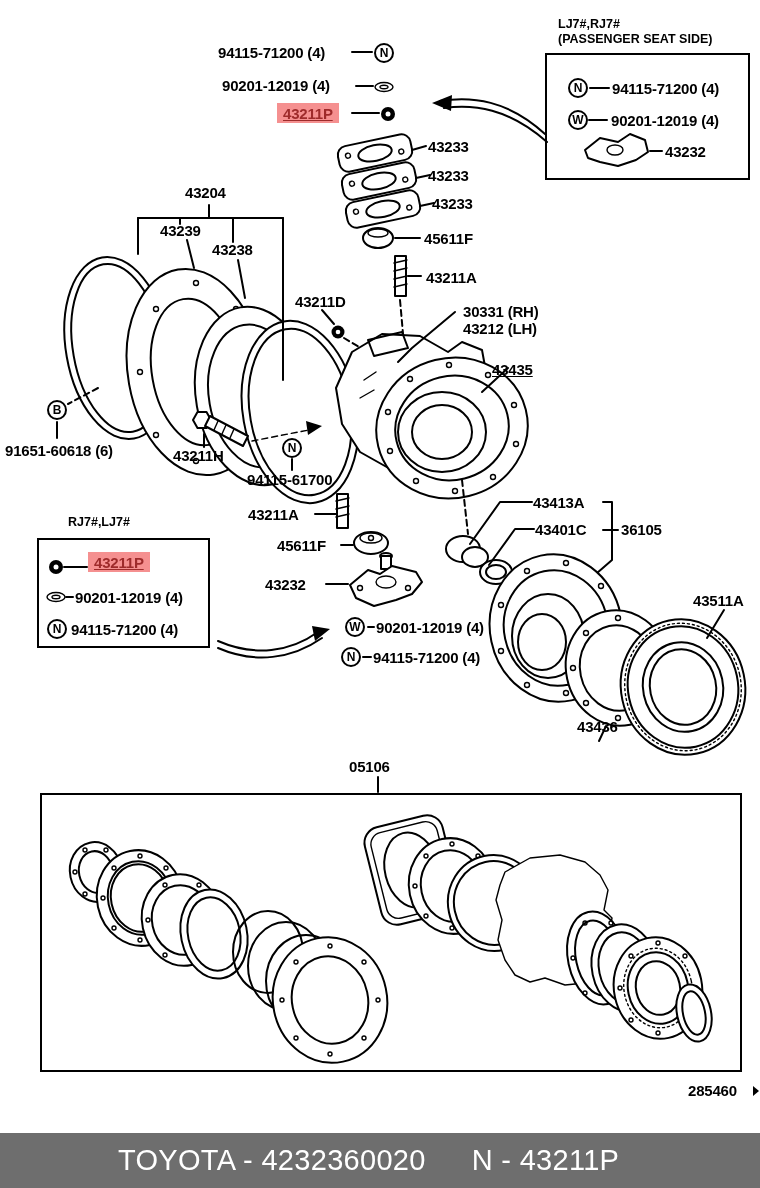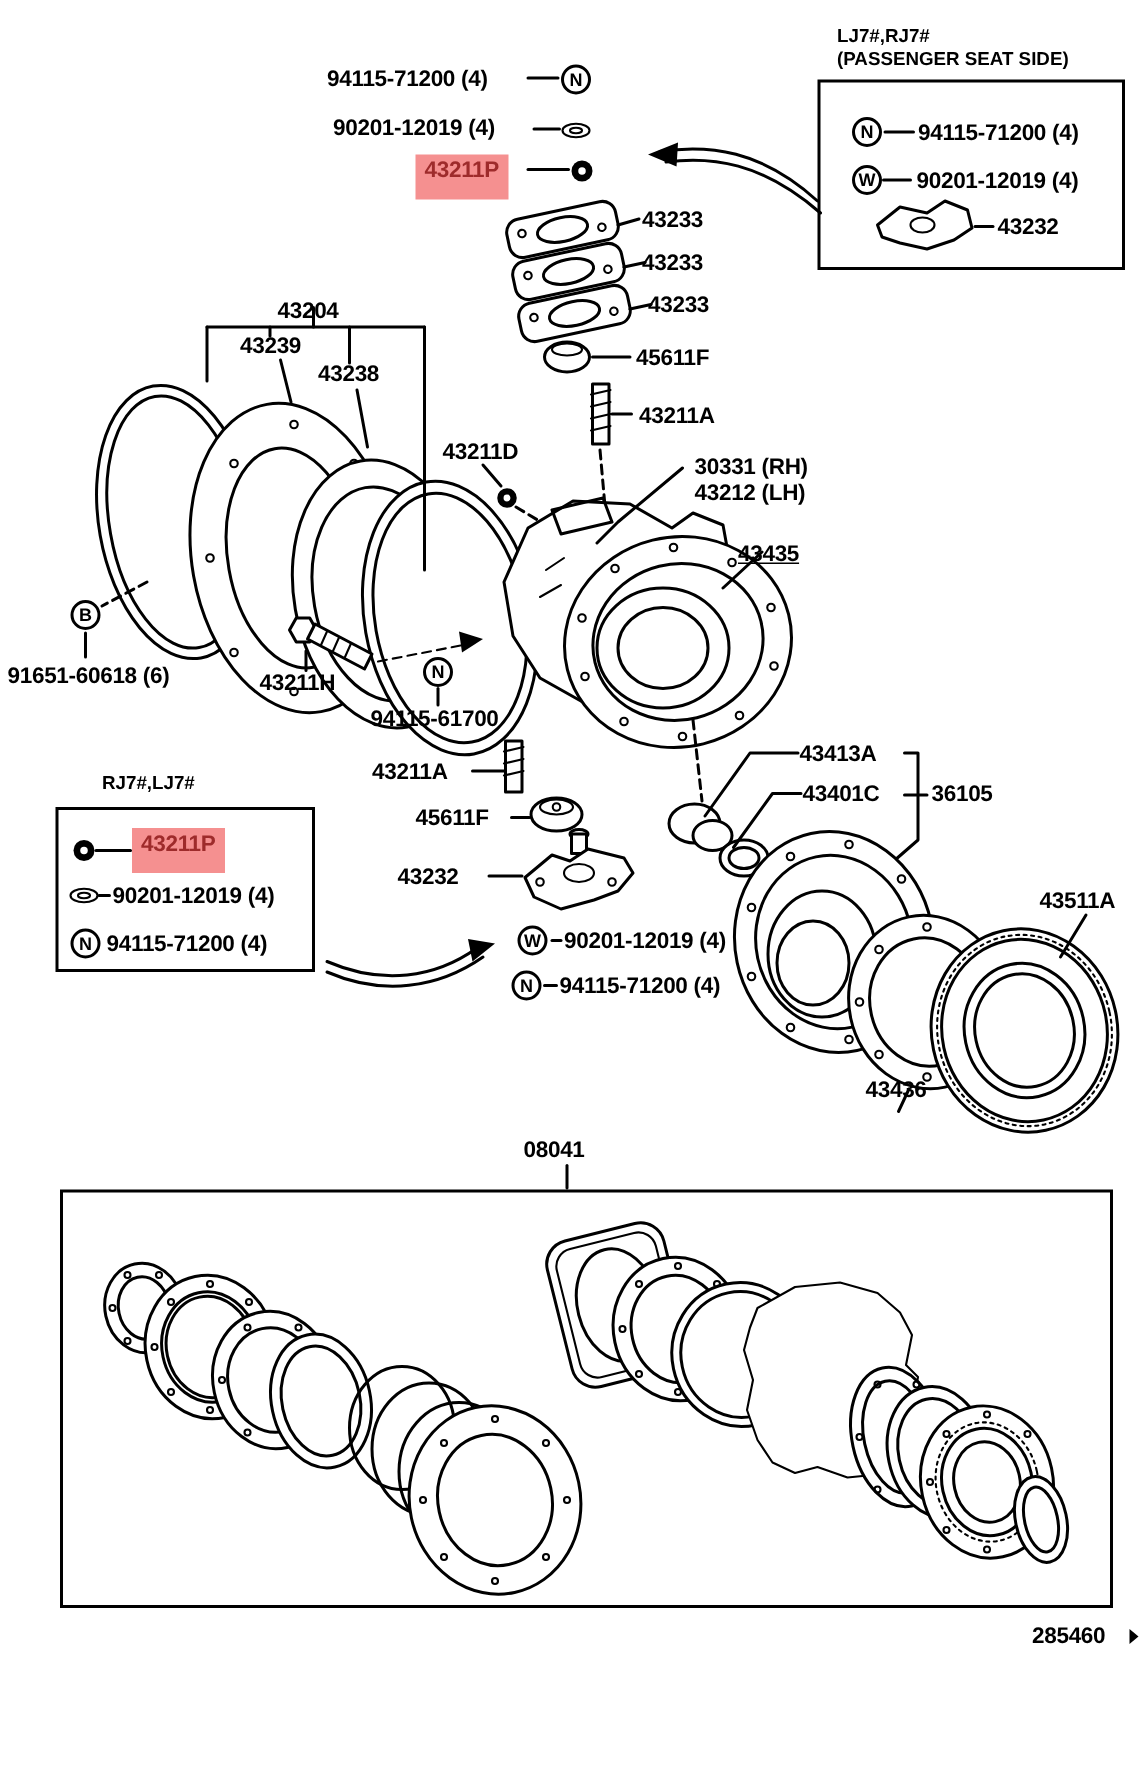--- a/index.html
+++ b/index.html
@@ -8,21 +8,21 @@
   svg.art{position:absolute;left:0;top:0;pointer-events:none;}
   .ln{stroke:#000;stroke-width:2;fill:none;stroke-linejoin:round;stroke-linecap:round;}
   .wh{fill:#fff;}
   .thin{stroke-width:1.4;}
   .dsh{stroke-dasharray:6 4;}
   .blk{fill:#000;stroke:none;}
   .lbl{position:absolute;font-weight:700;font-size:15px;line-height:1;letter-spacing:-0.2px;
        white-space:nowrap;}
   .sm{font-size:12.5px;letter-spacing:0;}
   .hl{background:var(--highlight-bg,#F59090);color:var(--highlight-text,#9E2B2B);
-      padding:3px 6px 12px;}
+      padding:3px 6px 2px;text-decoration:underline;}
   .circle{position:absolute;width:20px;height:20px;border:2px solid #000;border-radius:50%;
       box-sizing:border-box;background:#fff;font-size:12px;font-weight:700;
       display:flex;align-items:center;justify-content:center;line-height:1;}
   .box{position:absolute;border:2px solid #000;box-sizing:border-box;}
   .footer{position:absolute;left:0;top:1133px;width:760px;height:55px;
       background:var(--footer-bg,#6E6E6E);display:flex;align-items:center;
       padding-left:118px;gap:46px;box-sizing:border-box;color:#fff;font-size:29px;
       letter-spacing:0.3px;}
 </style>
 </head>
@@ -418,49 +418,53 @@
 
   <div class="lbl" style="left:428px;top:139px;">43233</div>
   <div class="lbl" style="left:428px;top:168px;">43233</div>
   <div class="lbl" style="left:432px;top:196px;">43233</div>
   <div class="lbl" style="left:424px;top:231px;">45611F</div>
   <div class="lbl" style="left:426px;top:270px;">43211A</div>
   <div class="lbl" style="left:463px;top:304px;">30331 (RH)</div>
   <div class="lbl" style="left:463px;top:321px;">43212 (LH)</div>
   <div class="lbl" style="left:492px;top:362px;text-decoration:underline;">43435</div>
 
-  <div class="lbl" style="left:185px;top:200px;">43204</div>
+  <div class="lbl" style="left:185px;top:185px;">43204</div>
   <div class="lbl" style="left:160px;top:223px;">43239</div>
   <div class="lbl" style="left:212px;top:242px;">43238</div>
   <div class="lbl" style="left:295px;top:294px;">43211D</div>
 
   <div class="lbl" style="left:5px;top:443px;">91651-60618 (6)</div>
   <div class="lbl" style="left:173px;top:448px;">43211H</div>
   <div class="lbl" style="left:247px;top:472px;">94115-61700</div>
 
   <div class="lbl" style="left:248px;top:507px;">43211A</div>
   <div class="lbl" style="left:277px;top:538px;">45611F</div>
   <div class="lbl" style="left:265px;top:577px;">43232</div>
   <div class="lbl" style="left:376px;top:620px;">90201-12019 (4)</div>
   <div class="lbl" style="left:373px;top:650px;">94115-71200 (4)</div>
 
   <div class="lbl" style="left:533px;top:495px;">43413A</div>
   <div class="lbl" style="left:535px;top:522px;">43401C</div>
   <div class="lbl" style="left:621px;top:522px;">36105</div>
   <div class="lbl" style="left:693px;top:593px;">43511A</div>
   <div class="lbl" style="left:577px;top:719px;">43436</div>
 
-  <div class="lbl" style="left:349px;top:759px;">08041</div>
+  <div class="lbl" style="left:349px;top:759px;">05106</div>
   <div class="lbl" style="left:688px;top:1083px;">285460</div>
 
   <div class="lbl sm" style="left:558px;top:18px;">LJ7#,RJ7#</div>
   <div class="lbl sm" style="left:558px;top:33px;">(PASSENGER SEAT SIDE)</div>
   <div class="lbl" style="left:612px;top:81px;">94115-71200 (4)</div>
   <div class="lbl" style="left:611px;top:113px;">90201-12019 (4)</div>
   <div class="lbl" style="left:665px;top:144px;">43232</div>
 
   <div class="lbl sm" style="left:40px;top:516px;padding-left:28px;">RJ7#,LJ7#</div>
   <div class="lbl hl" style="left:88px;top:552px;">43211P</div>
   <div class="lbl" style="left:75px;top:590px;">90201-12019 (4)</div>
   <div class="lbl" style="left:71px;top:622px;">94115-71200 (4)</div>
 
+  <div class="footer">
+    <span>TOYOTA - 4232360020</span>
+    <span>N - 43211P</span>
+  </div>
 
 </div>
 
 </body></html>

